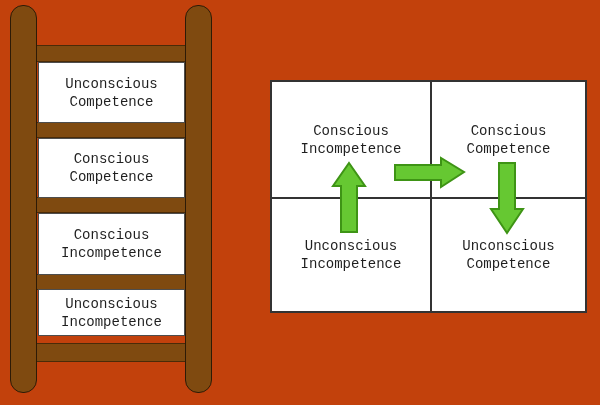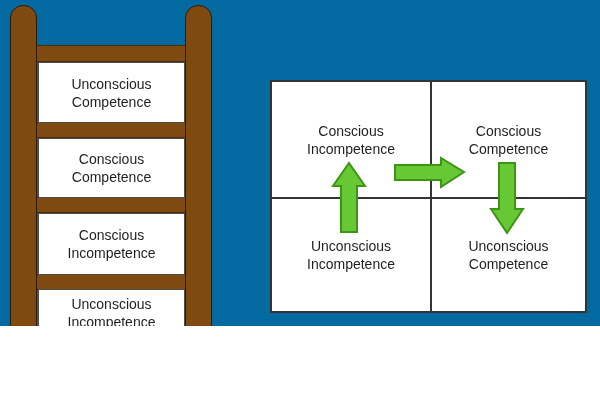--- a/index.html
+++ b/index.html
@@ -1,19 +1,19 @@
 <!DOCTYPE html>
 <html><head>
 <meta charset="utf-8">
 <style>
   html,body { margin:0; padding:0; background:#ffffff; }
   .stage {
-    position:relative; width:600px; height:326px; overflow:hidden;
-    font-family:Liberation Sans, sans-serif;
-    background:#0369a1;
+    position:relative; width:600px; height:405px; overflow:hidden;
+    font-family:Liberation Mono, monospace;
+    background:#c2410c;
   }
   
   .ladder { position:absolute; left:0; top:0; width:230px; height:405px; }
   .rail {
     position:absolute; top:5px; width:27px; height:388px;
     background:#7f4a10; border:1px solid #2e1b06; border-radius:13px;
     box-sizing:border-box; z-index:2;
   }
   .rail.left  { left:10px; }
   .rail.right { left:185px; }

